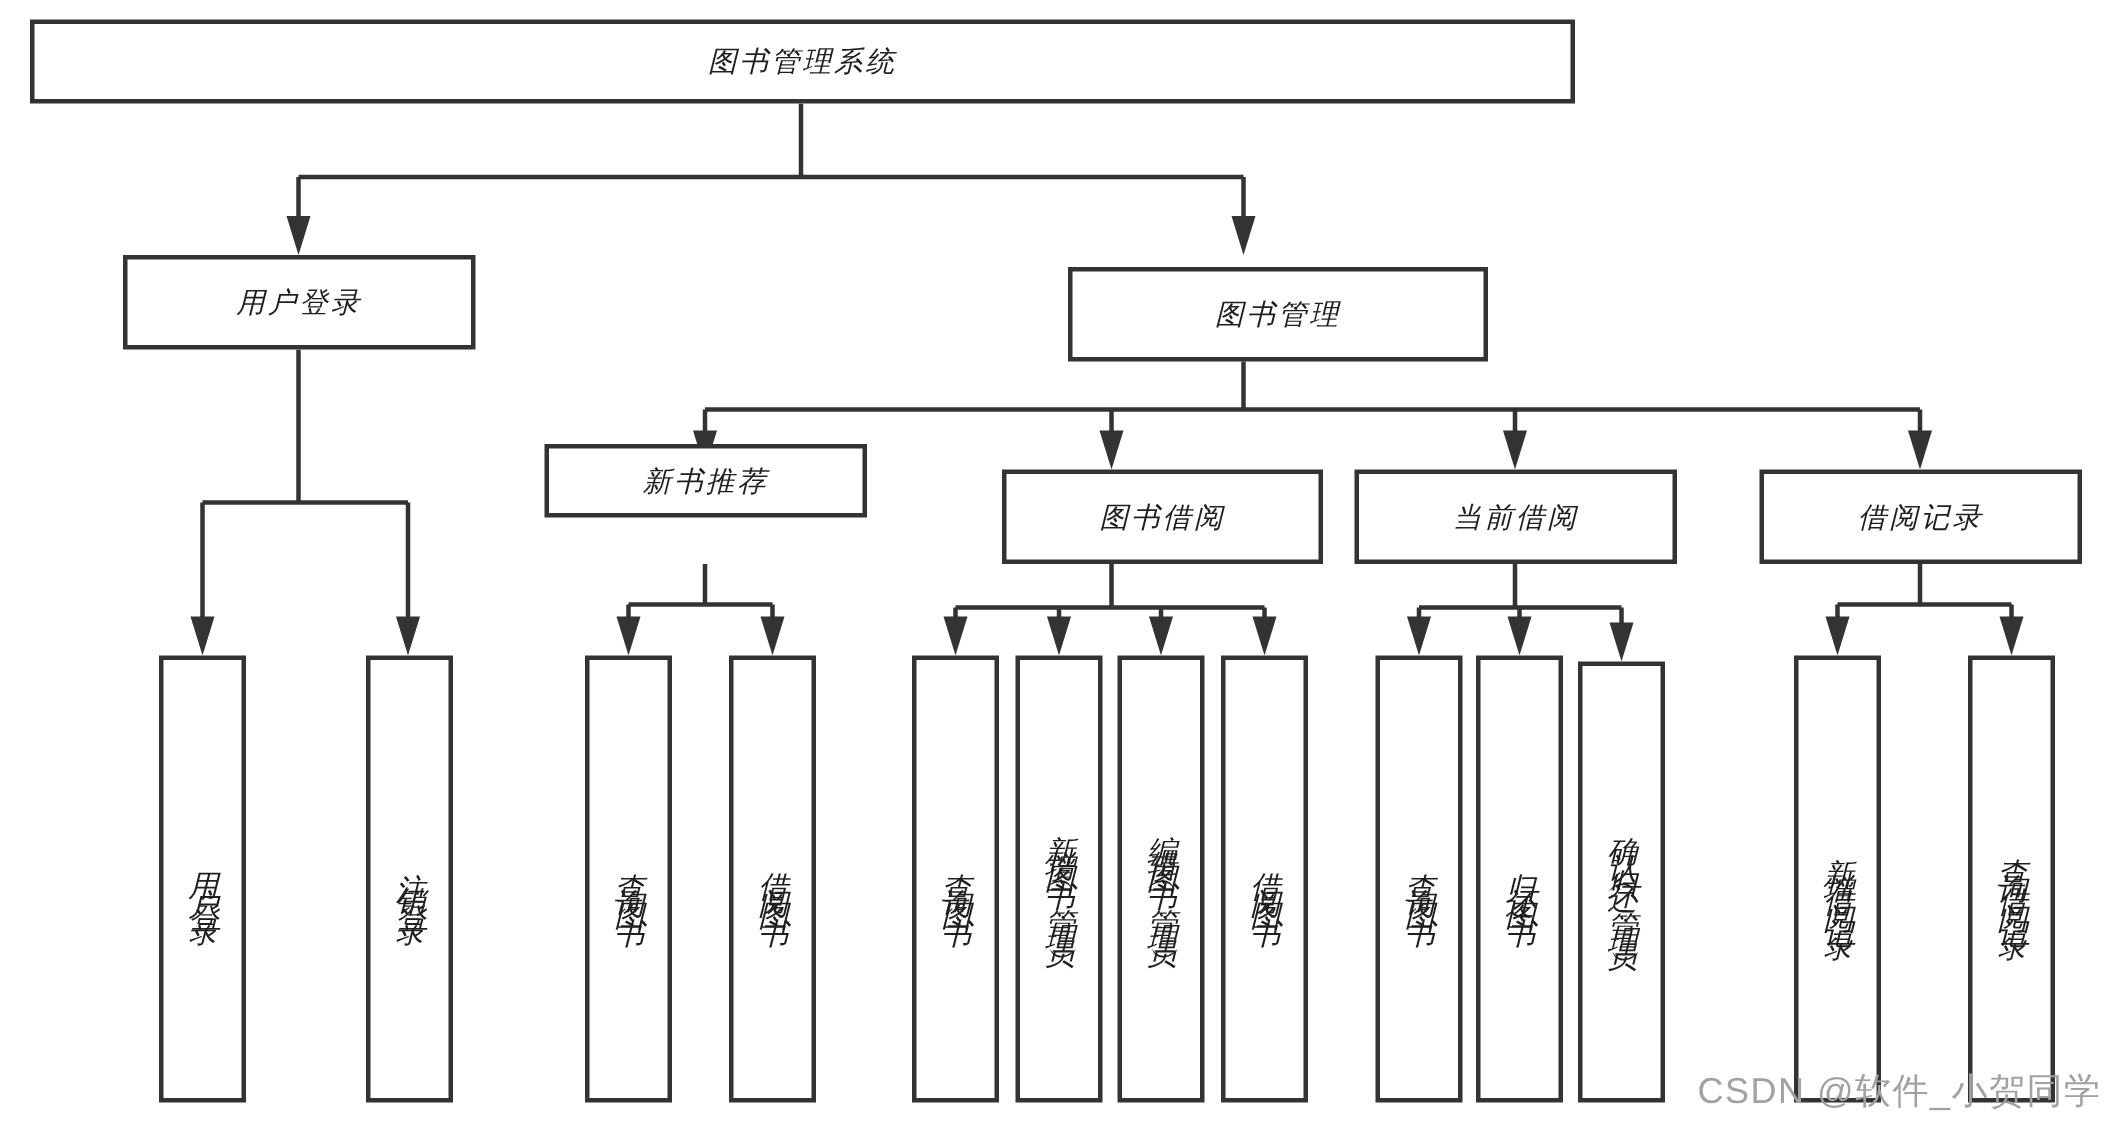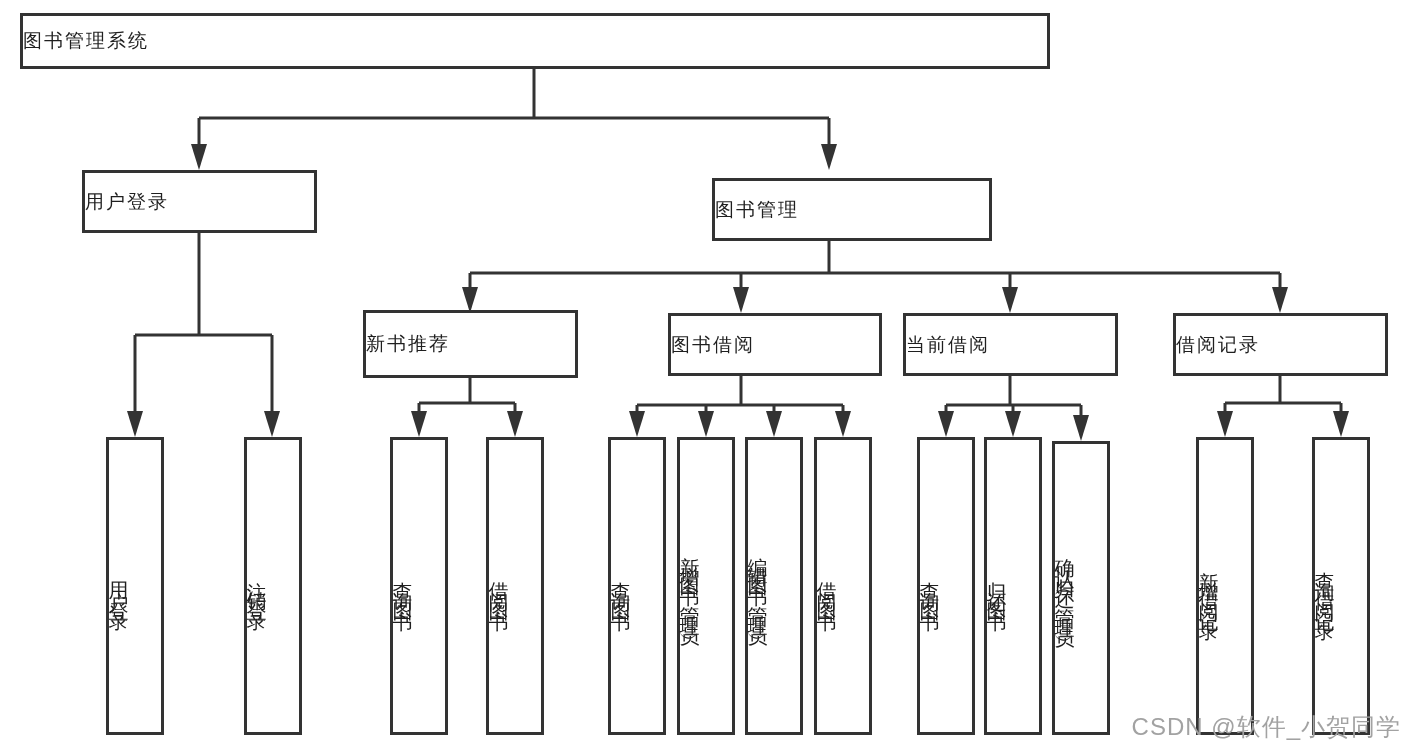--- a/index.html
+++ b/index.html
@@ -19,21 +19,22 @@
   .connectors{position:absolute;left:0;top:0;width:1405px;height:747px;}
   .ln{stroke:var(--line);stroke-width:3;fill:none;}
   .ah{fill:var(--line);stroke:none;}
   .box{
     position:absolute;
     box-sizing:border-box;
     border:3px solid var(--line);
     background:var(--bg);
     display:flex;
     align-items:center;
-    justify-content:flex-start;
+    justify-content:center;
+    font-style:italic;
   }
   .lbl{
     color:var(--text);
     font-size:19px;
     letter-spacing:2px;
     white-space:nowrap;
   }
   .vlbl{
     color:var(--text);
     font-size:20px;
@@ -138,21 +139,21 @@
     <span class="lbl">图书管理系统</span>
   </div>
 
   <div class="box" style="left:82px;top:170px;width:235px;height:63px">
     <span class="lbl">用户登录</span>
   </div>
   <div class="box" style="left:712px;top:178px;width:280px;height:63px">
     <span class="lbl">图书管理</span>
   </div>
 
-  <div class="box" style="left:363px;top:310px;width:215px;height:68px">
+  <div class="box" style="left:363px;top:296px;width:215px;height:49px">
     <span class="lbl">新书推荐</span>
   </div>
   <div class="box" style="left:668px;top:313px;width:214px;height:63px">
     <span class="lbl">图书借阅</span>
   </div>
   <div class="box" style="left:1173px;top:313px;width:215px;height:63px">
     <span class="lbl">借阅记录</span>
   </div>
   <div class="box" style="left:903px;top:313px;width:215px;height:63px">
     <span class="lbl">当前借阅</span>

